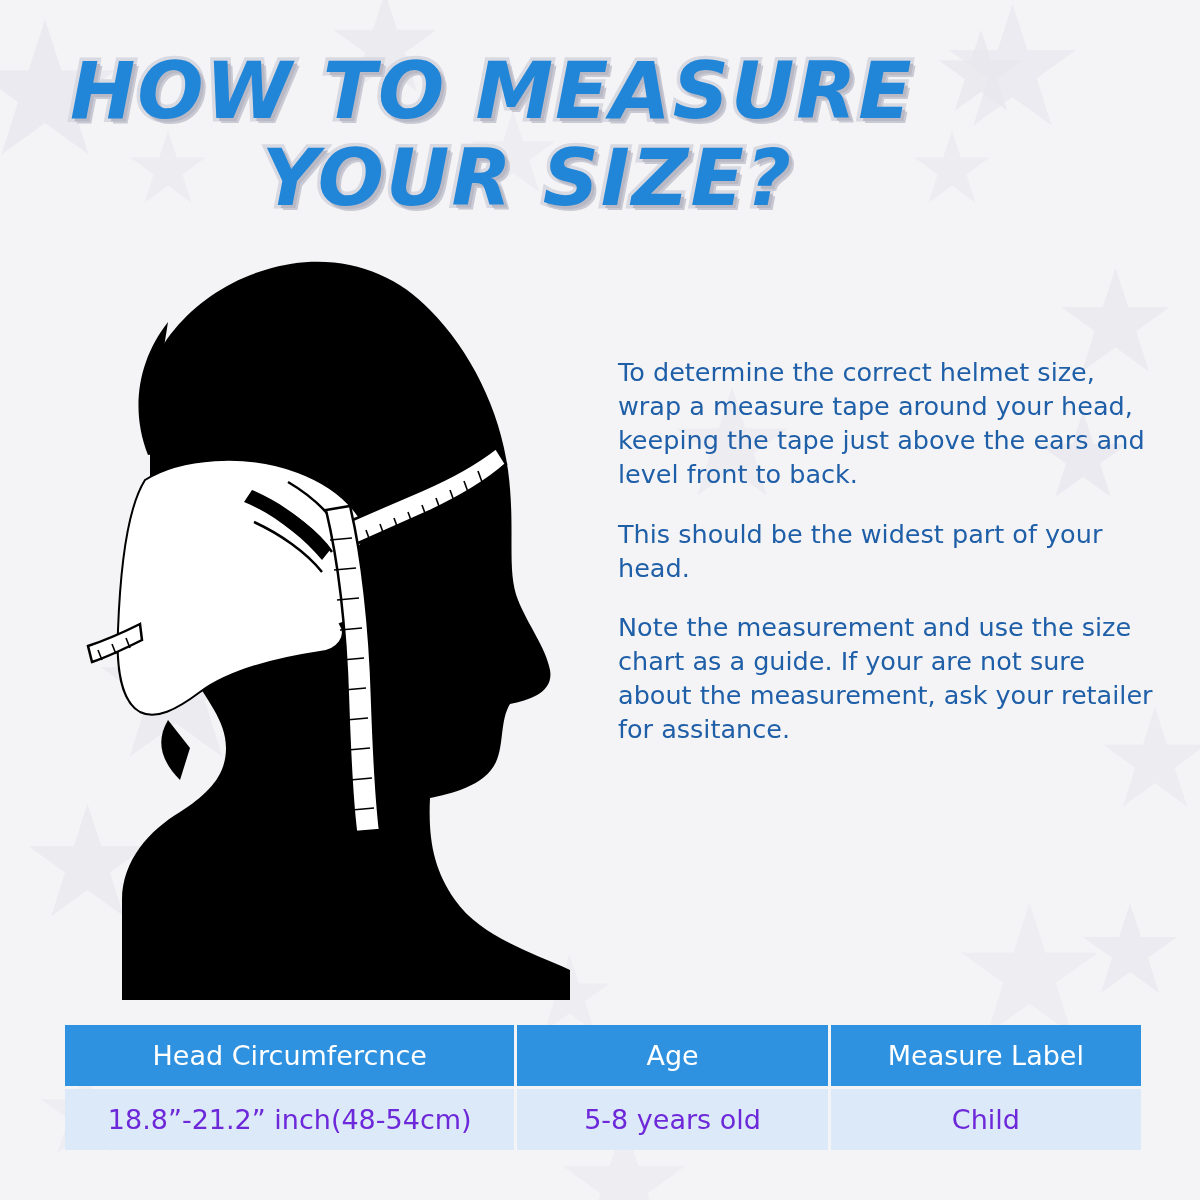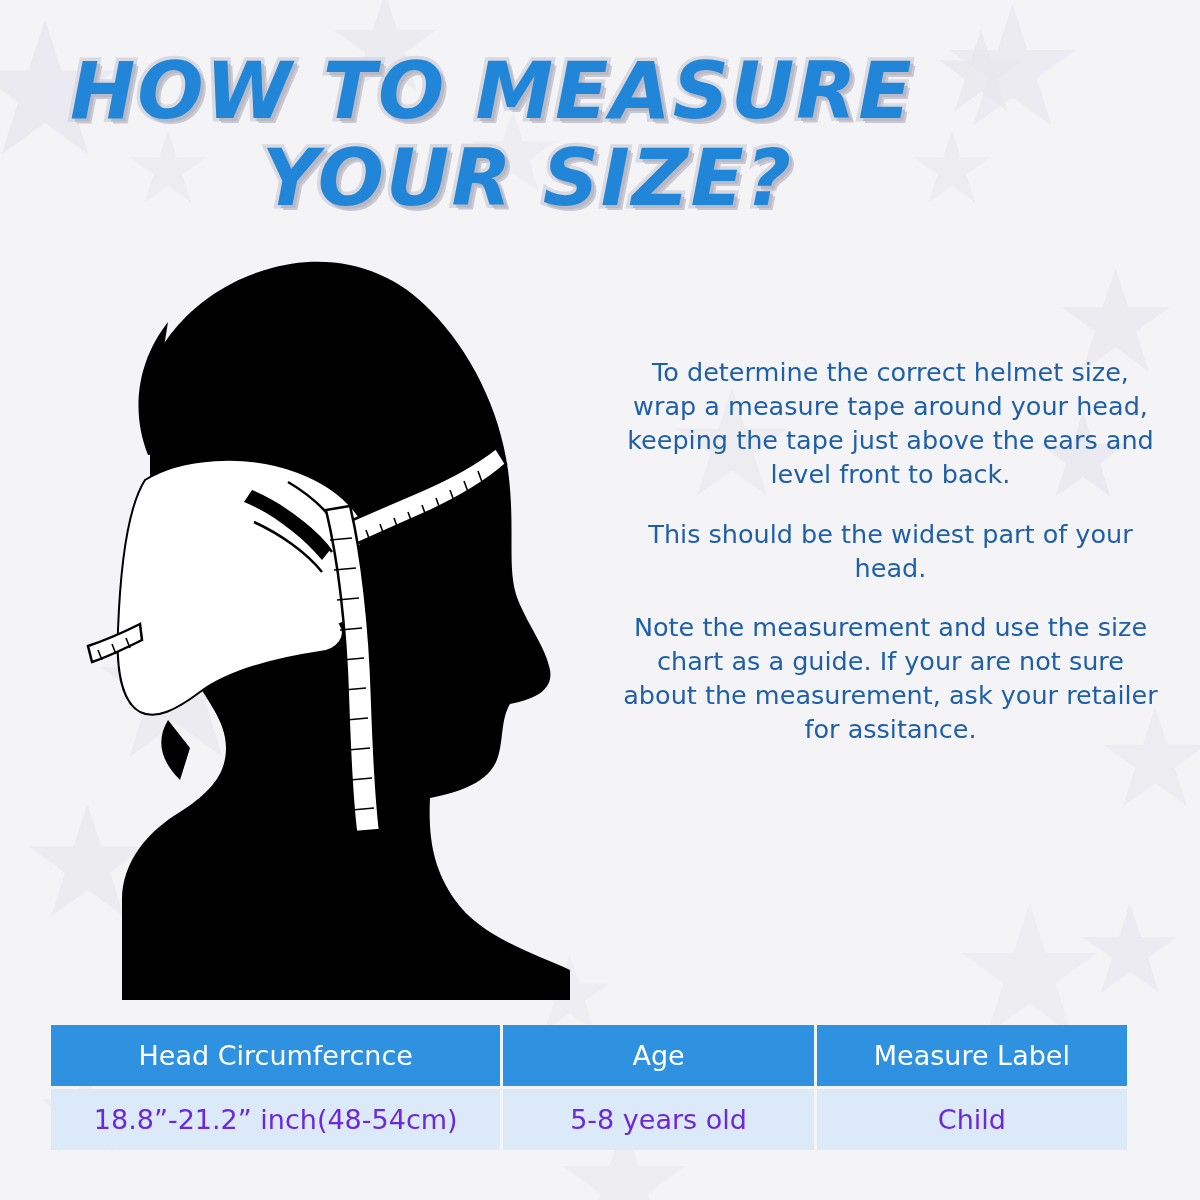--- a/index.html
+++ b/index.html
@@ -77,28 +77,27 @@
     left: 618px;
     top: 356px;
     width: 545px;
     z-index: 5;
     color: #1f5fa8;
     font-size: 25.5px;
     line-height: 1.33;
   }
   #copy p {
     margin: 0 0 26px 0;
-    text-align: center;
   }
   #copy p:last-child { margin-bottom: 0; }
 
   
   #size-table {
     position: absolute;
-    left: 48px;
+    left: 62px;
     top: 1022px;
     width: 1082px;
     z-index: 6;
     border-collapse: separate;
     border-spacing: 3px;
   }
   #size-table th {
     background: #2f92e0;
     color: #ffffff;
     font-weight: normal;

